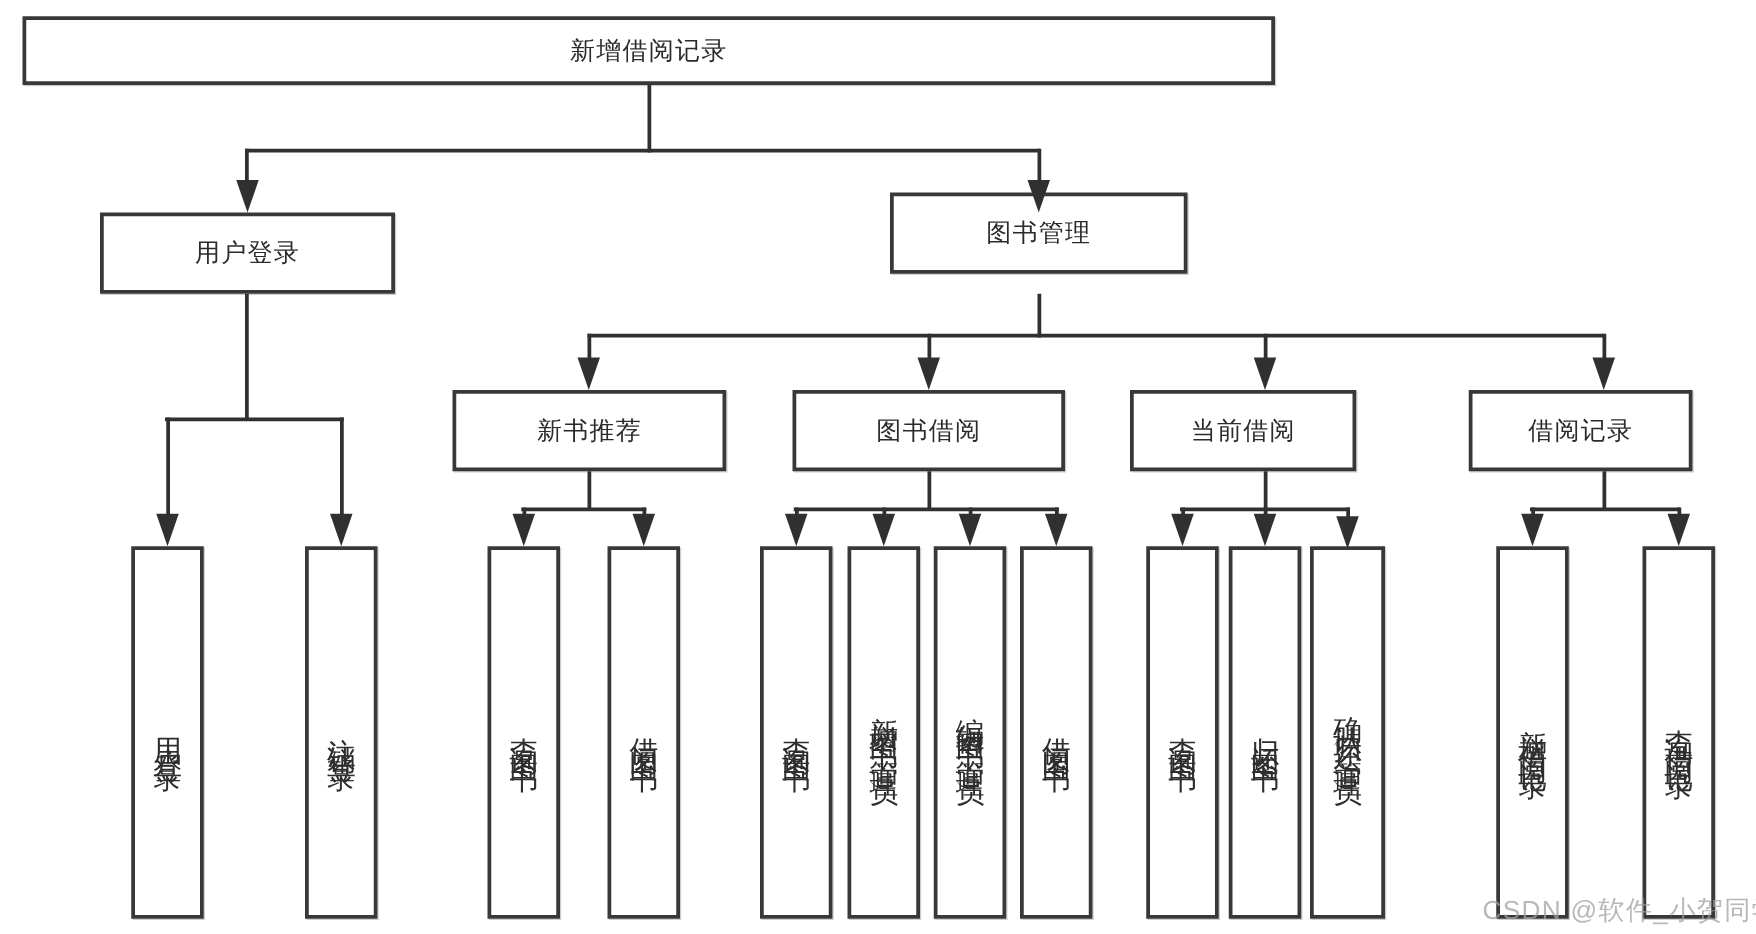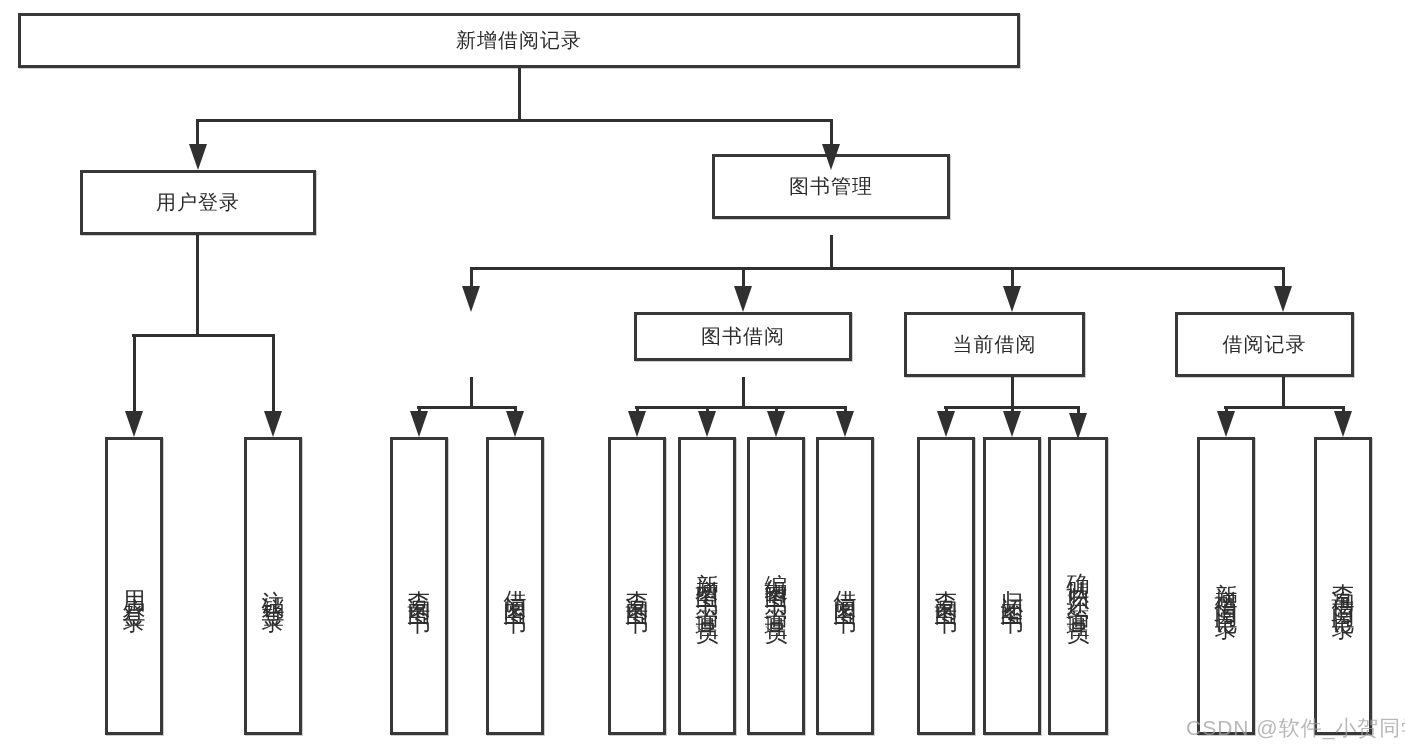--- a/index.html
+++ b/index.html
@@ -63,22 +63,25 @@
   </div>
 
   <div class="box h" style="left:80px; top:170px; width:236px; height:65px;">
     <span>用户登录</span>
   </div>
 
   <div class="box h" style="left:712px; top:154px; width:238px; height:65px;">
     <span>图书管理</span>
   </div>
 
+  <div class="box h" style="left:362px; top:312px; width:219px; height:65px;">
+    <span>新书推荐</span>
+  </div>
 
-  <div class="box h" style="left:634px; top:312px; width:218px; height:49px;">
+  <div class="box h" style="left:634px; top:312px; width:218px; height:65px;">
     <span>图书借阅</span>
   </div>
 
   <div class="box h" style="left:904px; top:312px; width:181px; height:65px;">
     <span>当前借阅</span>
   </div>
 
   <div class="box h" style="left:1175px; top:312px; width:179px; height:65px;">
     <span>借阅记录</span>
   </div>

